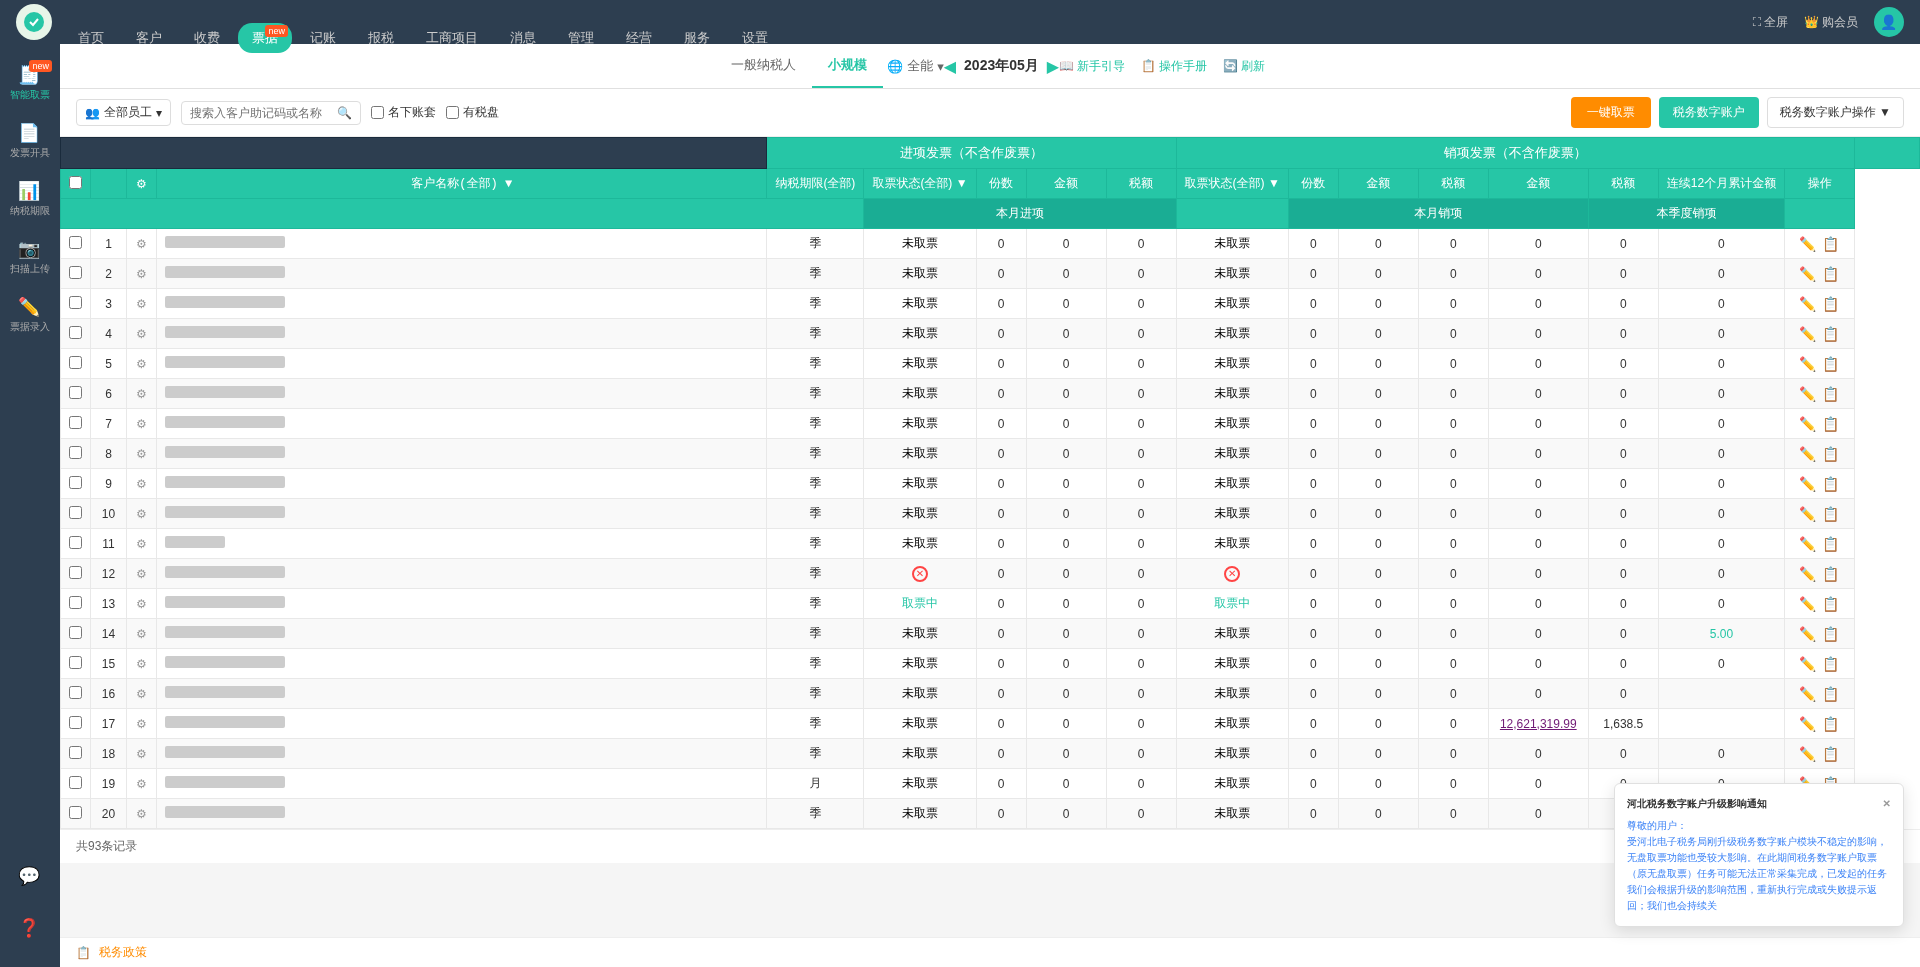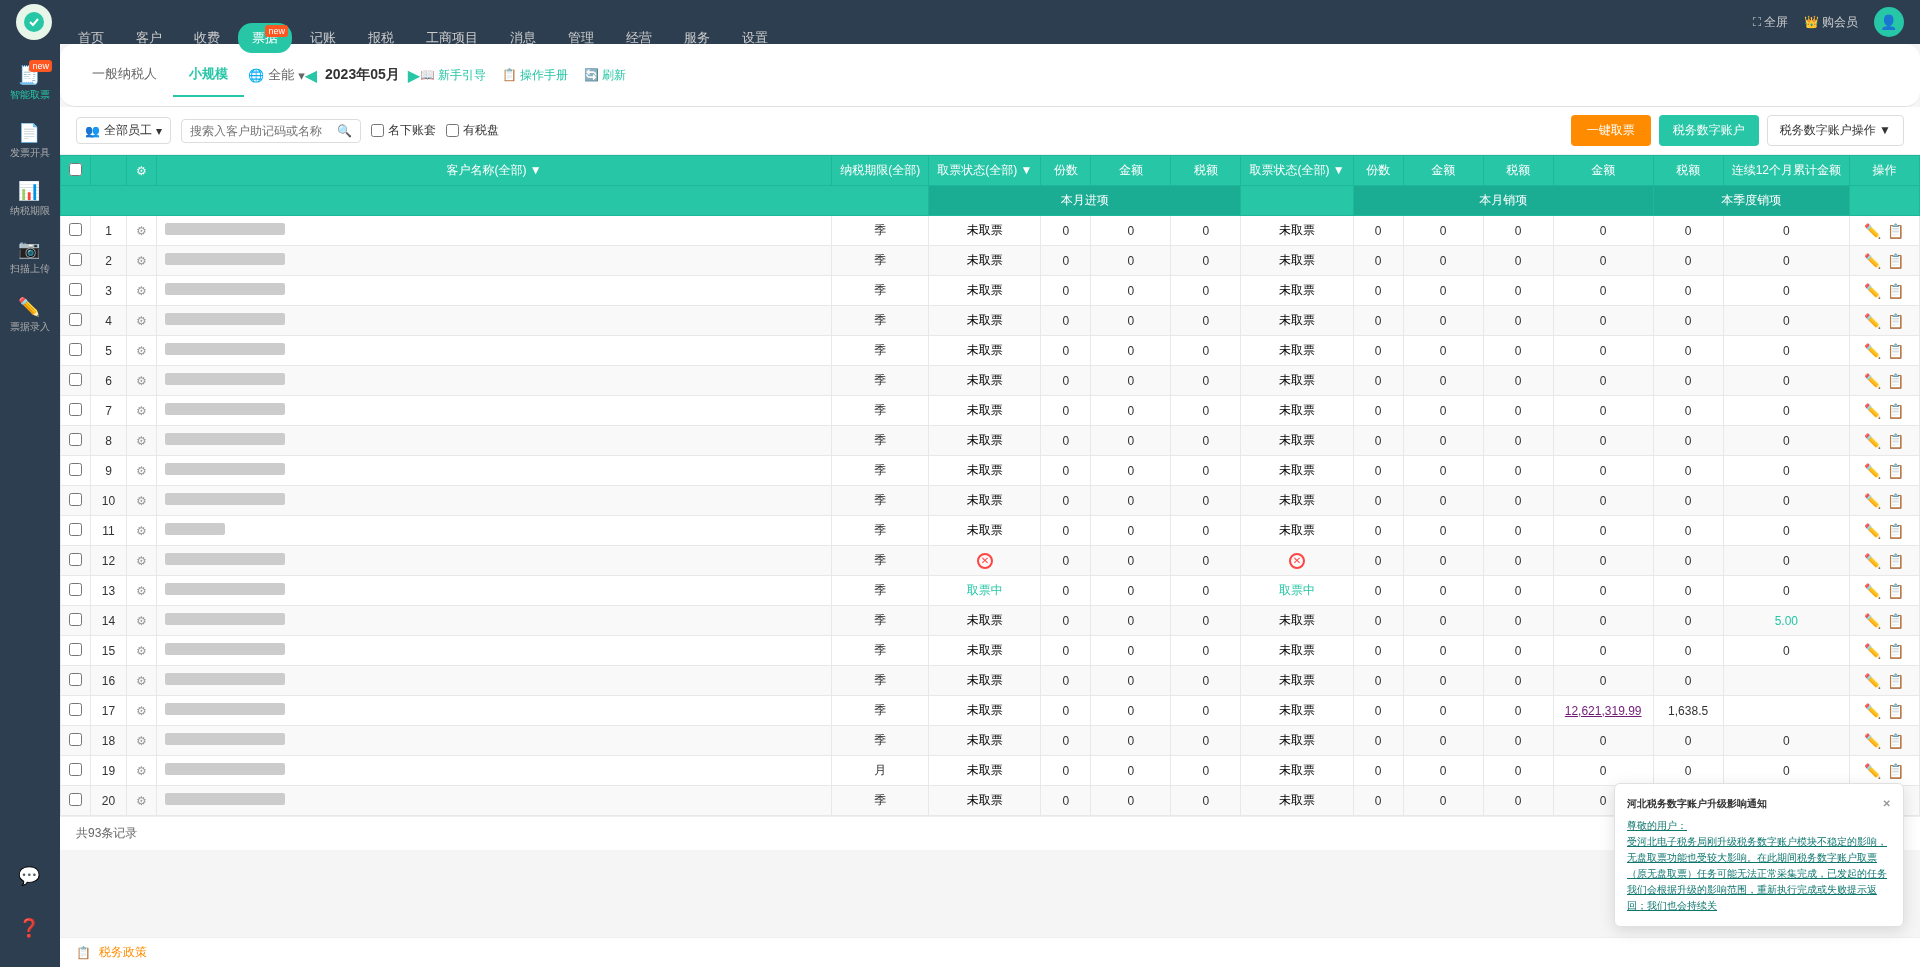--- a/index.html
+++ b/index.html
@@ -63,23 +63,23 @@
     
     .table-footer { background: #fff; padding: 8px 16px; font-size: 12px; color: #666; border-top: 1px solid #eee; }
 
     
     .status-bar { position: fixed; bottom: 0; left: 60px; right: 0; background: #fff; padding: 6px 16px; border-top: 1px solid #eee; display: flex; align-items: center; gap: 8px; font-size: 12px; color: #ff8c00; z-index: 100; }
 
     
     .notification-popup { position: fixed; right: 16px; bottom: 40px; width: 290px; background: #fff; border: 1px solid #e0e0e0; border-radius: 6px; box-shadow: 0 4px 16px rgba(0,0,0,0.12); padding: 12px; z-index: 200; font-size: 10px; line-height: 1.6; }
     .notification-popup .popup-title { font-weight: bold; color: #333; margin-bottom: 6px; display: flex; justify-content: space-between; }
     .notification-popup .close-btn { cursor: pointer; color: #999; }
-    .notification-popup .popup-body { color: #0f766e; text-decoration: underline; }
-
-    .sub-tabs-container { display: flex; align-items: center; justify-content: flex-start; background: #fff; border-bottom: 1px solid #e0e0e0; padding: 9px 16px; border-radius: 15px; }
+    .notification-popup .popup-body { color: #3b82f6; }
+
+    .sub-tabs-container { display: flex; align-items: center; justify-content: center; background: #fff; border-bottom: 1px solid #e0e0e0; padding: 0 16px; }
   </style>
 </head>
 <body>
 
 <div class="top-nav">
   <div class="logo">
     <svg viewBox="0 0 22 22" fill="none">
       <circle cx="11" cy="11" r="10" fill="#26c6a6"></circle>
       <path d="M7 11 L10 14 L15 8" stroke="#fff" stroke-width="2" fill="none"></path>
     </svg>
@@ -199,24 +199,30 @@
       <button class="btn-primary">一键取票</button>
       <button class="btn-teal">税务数字账户</button>
       <button class="btn-outline">税务数字账户操作 ▼</button>
     </div>
   </div>
 
   <div class="table-container">
     <table>
       <thead>
         <tr>
+          <th colspan="4" style="background:#2d3e50; border:1px solid #1a2b3c;"></th>
+          <th colspan="5" style="background:#26c6a6; border:1px solid #1db89a; font-size:13px;">进项发票（不含作废票）</th>
+          <th colspan="9" style="background:#26c6a6; border:1px solid #1db89a; font-size:13px;">销项发票（不含作废票）</th>
+          <th style="background:#26c6a6; border:1px solid #1db89a;"></th>
+        </tr>
+        <tr>
           <th style="width:30px;"><input type="checkbox" style=""></th>
           <th style="width:36px;"></th>
           <th style="width:30px;">⚙</th>
-          <th style="min-width:160px;">客户名称(全部) ▼</th>
+          <th style="min-width:160px;font-family:Liberation Mono, monospace;">客户名称(全部) ▼</th>
           <th style="width:70px;">纳税期限(全部)</th>
           <th style="width:80px;">取票状态(全部) ▼</th>
           <th style="width:50px;">份数</th>
           <th style="width:80px;">金额</th>
           <th style="width:70px;">税额</th>
           <th style="width:80px;">取票状态(全部) ▼</th>
           <th style="width:50px;">份数</th>
           <th style="width:80px;">金额</th>
           <th style="width:70px;">税额</th>
           <th style="width:100px;">金额</th>

